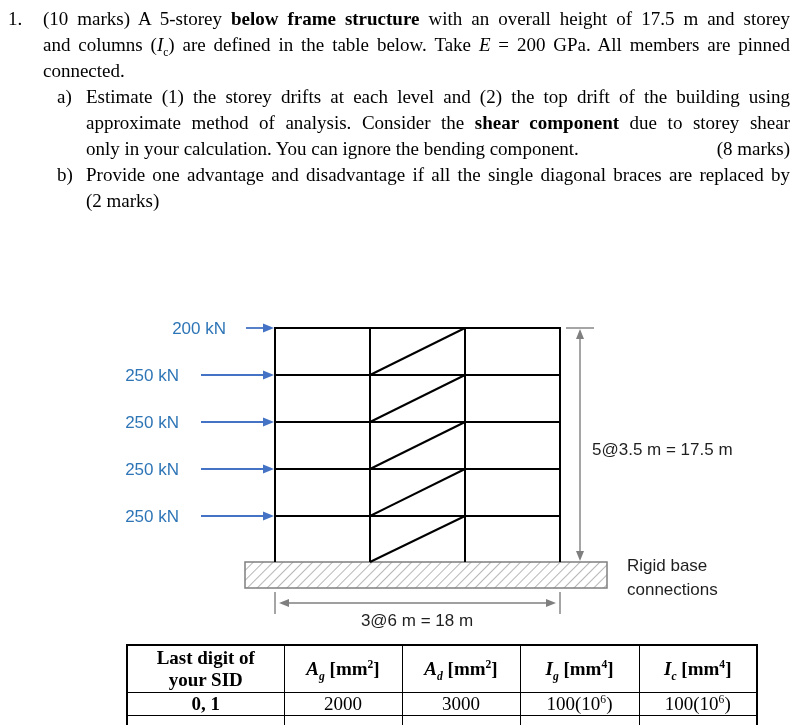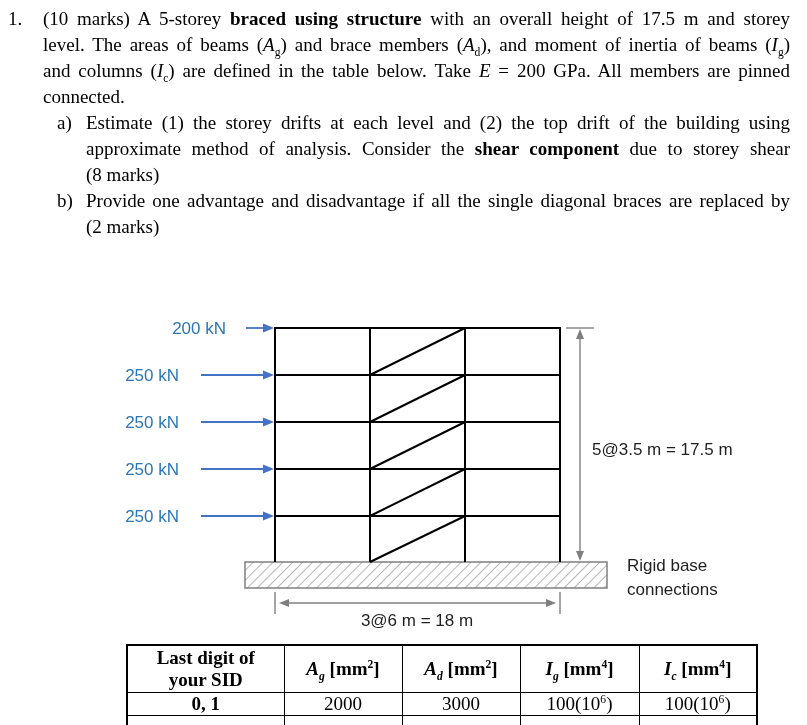--- a/index.html
+++ b/index.html
@@ -40,32 +40,32 @@
   .trow td.boldcell{font-weight:bold;}
   .partial td{height:14px;}
 </style>
 </head>
 <body>
 
 <div class="text-block">
   <div class="p1">
     <span class="num">1.</span>
     <div class="pcontent">
-      <div class="jline just"><span>(10 marks) A 5-storey </span><span style="font-weight: bold;">braced using structure</span><span> with an overall height of 17.5 m and storey</span></div>
-      <div class="jline just"><span>level. The areas of beams (</span><span style="font-style: italic;">A</span><sub>g</sub><span>) and brace members (</span><span style="font-style: italic;">A</span><sub>d</sub><span>), and moment of inertia of beams (</span><span style="font-style: italic;">I</span><sub>g</sub><span>)</span></div>
+      <div class="jline just"><span>(10 marks) A 5-storey </span><span style="font-weight: bold;">below frame structure</span><span> with an overall height of 17.5 m and storey</span></div>
       <div class="jline just"><span>and columns (</span><span style="font-style: italic;">I</span><sub>c</sub><span>) are defined in the table below. Take </span><span style="font-style: italic;">E</span><span> = 200 GPa. All members are pinned</span></div>
       <div class="jline"><span>connected.</span></div>
     </div>
   </div>
   <div class="subitem">
     <span class="sublabel">a)</span>
     <div class="pcontent">
       <div class="jline just"><span>Estimate (1) the storey drifts at each level and (2) the top drift of the building using</span></div>
       <div class="jline just"><span>approximate method of analysis. Consider the </span><span style="font-weight: bold; font-family: Liberation Serif, serif;">shear component</span><span> due to storey shear</span></div>
       <div class="jline lastline">
+        <span><span>only in your calculation. You can ignore the bending component.</span></span>
         <span class="marks">(8 marks)</span>
       </div>
     </div>
   </div>
   <div class="subitem">
     <span class="sublabel">b)</span>
     <div class="pcontent">
       <div class="jline just"><span>Provide one advantage and disadvantage if all the single diagonal braces are replaced by</span></div>
       <div class="jline lastline">
         <span class="marks">(2 marks)</span>

